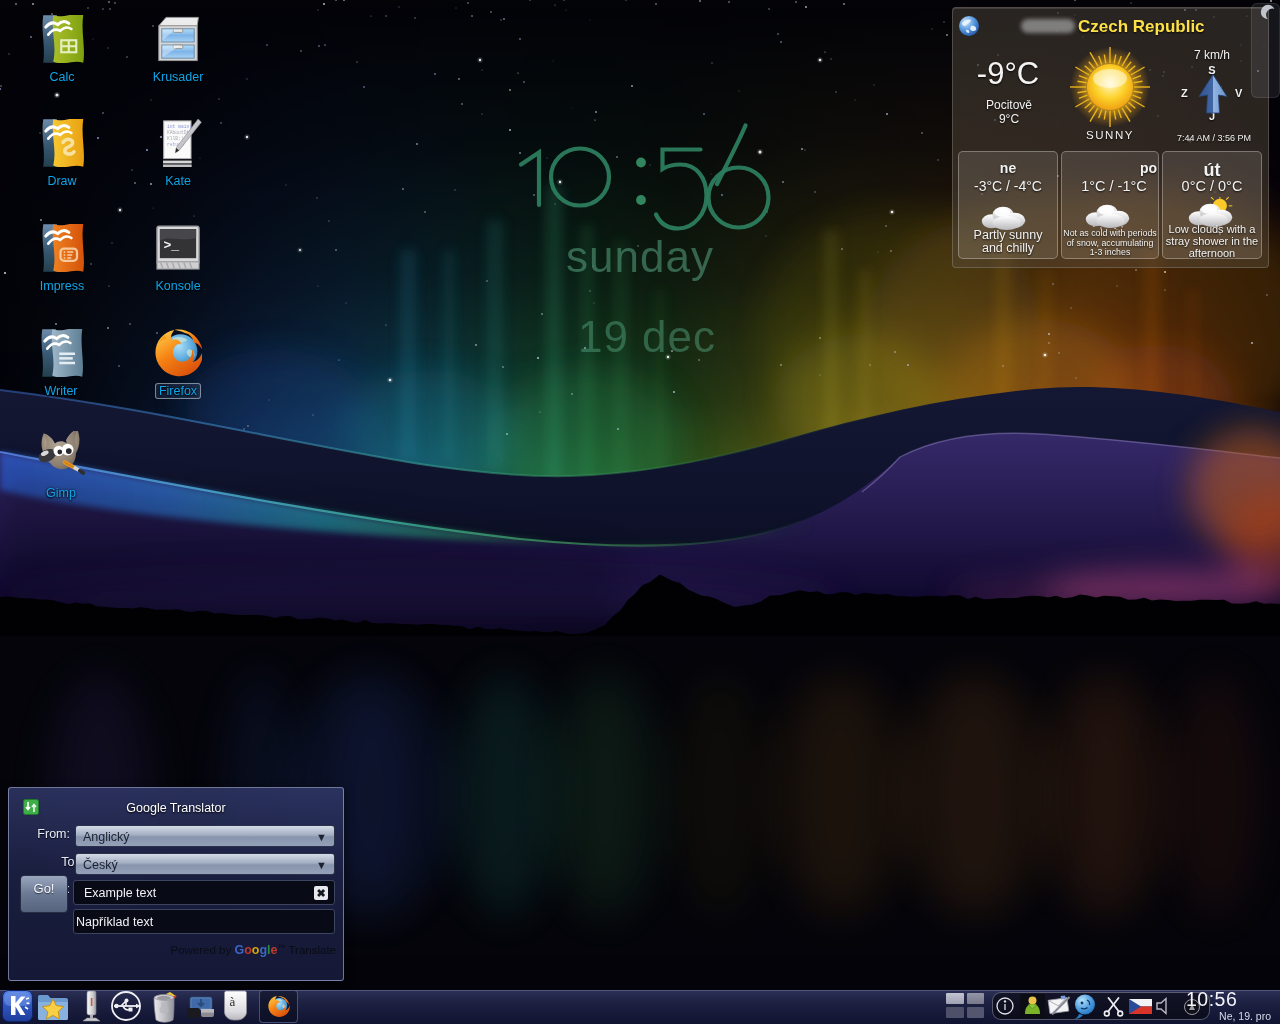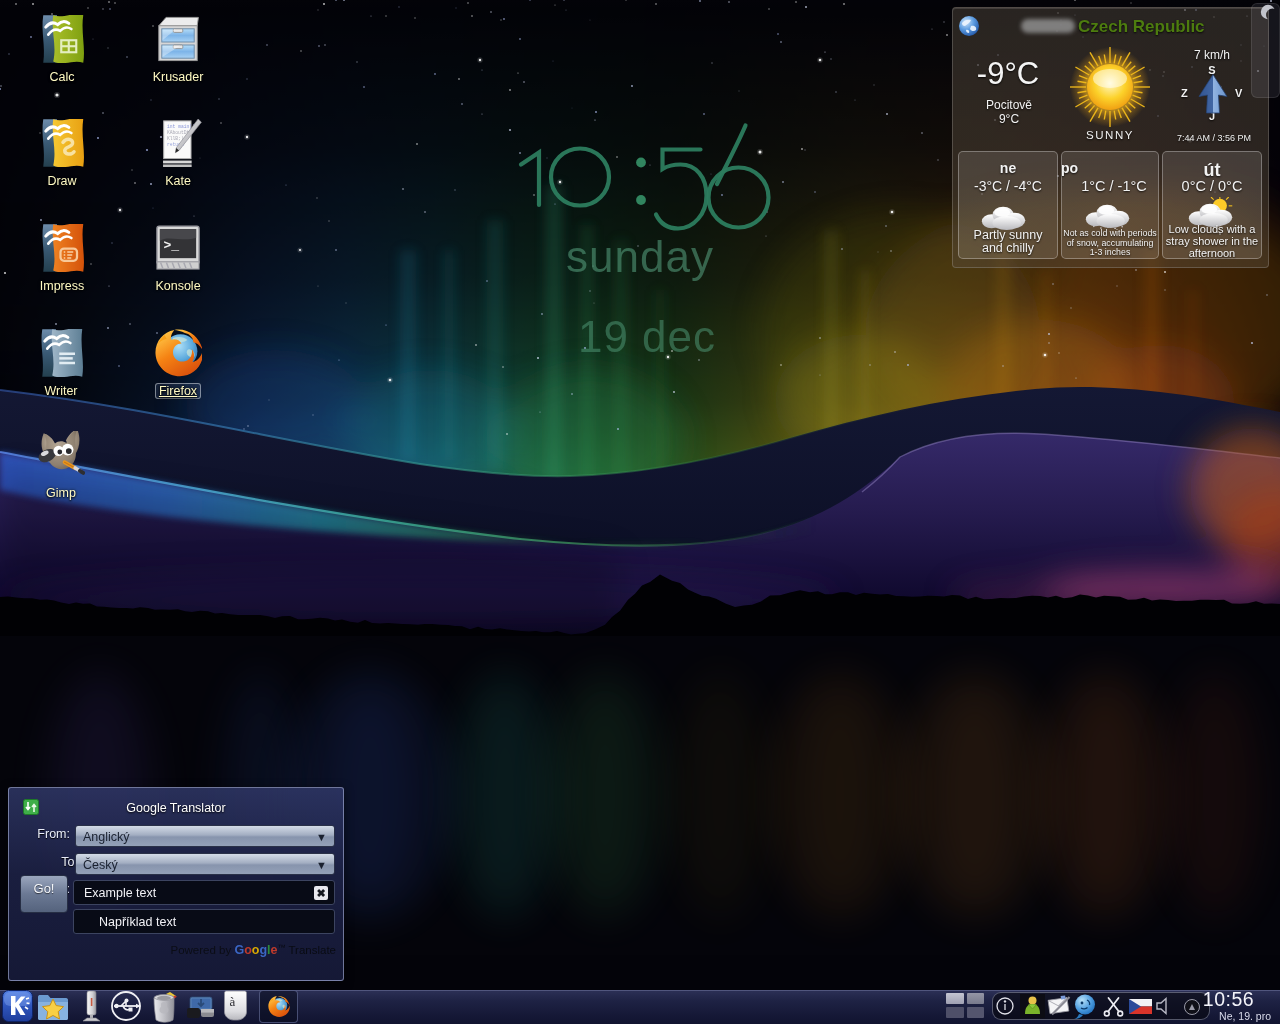--- a/index.html
+++ b/index.html
@@ -1,18 +1,18 @@
 <!DOCTYPE html>
 <html><head><meta charset="utf-8"><style>
 *{margin:0;padding:0;box-sizing:border-box}
 html,body{width:1280px;height:1024px;overflow:hidden;background:#000;font-family:"Liberation Sans", sans-serif;}
 #scene{position:absolute;left:0;top:0;width:1280px;height:1024px;}
 .abs{position:absolute;}
 .dicon{position:absolute;width:110px;text-align:center;}
-.dicon .lbl{color:#fef9c3;font-size:12.5px;text-shadow:0 1px 2px #000,0 0 3px rgba(0,0,0,0.9);margin-top:0px;display:inline-block;padding:0 3px;border-radius:3px;}
+.dicon .lbl{color:#0ea5e9;font-size:12.5px;text-shadow:0 1px 2px #000,0 0 3px rgba(0,0,0,0.9);margin-top:0px;display:inline-block;padding:0 3px;border-radius:3px;}
 .w{color:#f2f2f2;text-shadow:0 1px 2px rgba(0,0,0,0.8);}
 </style></head><body>
 <div id="scene">
 
 <svg id="wall" width="1280" height="1024" viewBox="0 0 1280 1024" style="position:absolute;left:0;top:0">
 <defs>
  <linearGradient id="hue" x1="0" y1="0" x2="1" y2="0">
   <stop offset="0" stop-color="#01030a"></stop>
   <stop offset="0.06" stop-color="#06101f"></stop>
   <stop offset="0.13" stop-color="#0c2448"></stop>
@@ -597,21 +597,21 @@
         <g transform="translate(24,24) scale(1.25) translate(-24,-24)">
 <circle cx="26" cy="22.5" r="13.5" fill="url(#ffg)"></circle>
 <g fill="#cfe8d8" opacity="0.7">
 <path d="M20,12 C24,10.5 29,11 31.5,13.5 C29,15.5 25.5,15 23,16.5 C21,17 19,14.5 20,12 Z"></path>
 <path d="M33,21 C36,21.5 38,24 37,27 C34.5,28.5 31.5,26.5 31,24 C30.8,22.5 31.5,21 33,21 Z"></path>
 </g>
 <path d="M21,5.5 C12,7 5.5,15 6,24.5 C6.5,34.5 15,42.5 25.5,42.5 C34.5,42.5 41.5,36.5 43.5,28.5 C44,26.5 44.2,24 43.8,21.8 C42.8,26.8 39.5,30.5 35.5,31.2 C37.5,27.5 37.2,23.5 35,20.8 C36,26 33,30.2 28.8,30.8 C23.8,31.5 19.8,27.8 20,23 C20.2,19 23,16.3 26.8,16.3 C25.2,13.5 21.8,12.2 18.6,13.4 C17.5,10.8 19.5,7.5 21,5.5 Z" fill="url(#ffo)"></path>
 <path d="M21,5.5 C26,4.5 32.5,5.8 36.8,9.8 C40.5,13.2 42.8,17.5 43.8,21.8 C41.8,18.2 39,15.8 36.2,15.4 C36.5,12.2 33.2,8.5 29.5,8 C26.8,6.5 23.5,5.6 21,5.5 Z" fill="url(#ffo)"></path>
 <path d="M13.5,9.5 C11,11.5 9,14 8,16.5 C10,14.5 12.5,13 15,12.5 C14.2,11.5 13.8,10.5 13.5,9.5 Z" fill="#f9a11a"></path>
 </g>
-      </svg><br><span class="lbl" style="border:1px solid rgba(255,255,255,0.45);background:rgba(120,150,200,0.15);text-decoration:underline;">Firefox</span></div>
+      </svg><br><span class="lbl" style="border:1px solid rgba(255,255,255,0.45);background:rgba(120,150,200,0.15);">Firefox</span></div>
 <div class="dicon" style="left:6px;top:431px"><svg width="48" height="48" viewBox="0 0 48 48">
 <defs>
           <radialGradient id="gmh" cx="0.42" cy="0.38" r="0.75">
             <stop offset="0" stop-color="#b3a593"></stop>
             <stop offset="0.7" stop-color="#8d7f6f"></stop>
             <stop offset="1" stop-color="#665a4e"></stop>
           </radialGradient>
         </defs>
         <g transform="translate(24,24) scale(1.2) translate(-24,-24)">
 <path d="M9.5,6 C6.5,13 7.5,21 12,26 L19,15 C16,10 12.5,6.5 9.5,6 Z" fill="url(#gmh)"></path>
@@ -661,21 +661,21 @@
         </radialGradient>
       </defs>
 <circle cx="11" cy="11" r="10" fill="url(#glb)"></circle>
 <g fill="#eef6ff" opacity="0.9">
 <path d="M4,8 C6,5 10,4 13,5 C12,8 9,9 7,11 C5,11 4,10 4,8 Z"></path>
 <path d="M13,11 C16,10 19,12 18,15 C16,17 13,16 12,14 Z"></path>
 <path d="M8,15 C10,14 12,16 11,18 C9,18 8,17 8,15 Z"></path>
 </g>
 </svg>
 <div class="abs" style="left:1021px;top:19px;width:54px;height:14px;background:#8f8f8f;border-radius:7px;filter:blur(2px);opacity:0.85;"></div>
-<div class="abs w" style="left:1078px;top:17px;font-size:17px;font-weight:bold;color:#4d7c0f;">Czech Republic</div>
+<div class="abs w" style="left:1078px;top:17px;font-size:17px;font-weight:bold;color:#fde047;">Czech Republic</div>
 <div class="abs w" style="left:958px;top:56px;width:100px;text-align:center;font-size:31px;color:#f4f4f4;">-9°C</div>
 <div class="abs w" style="left:958px;top:98px;width:102px;text-align:center;font-size:12px;">Pocitově<br>9°C</div>
 <svg width="84" height="84" viewBox="0 0 84 84" style="position:absolute;left:1068px;top:45px">
 <defs>
 <radialGradient id="sun1" cx="0.5" cy="0.42" r="0.6">
           <stop offset="0" stop-color="#fff8c8"></stop>
           <stop offset="0.55" stop-color="#fcd22a"></stop>
           <stop offset="1" stop-color="#ef9c10"></stop>
         </radialGradient>
 <radialGradient id="sung" cx="0.5" cy="0.5" r="0.5">
@@ -760,21 +760,21 @@
 
 <g fill="url(#cl979)">
 <ellipse cx="14" cy="24" rx="11" ry="8"></ellipse>
 <ellipse cx="27" cy="17" rx="12" ry="9.5"></ellipse>
 <ellipse cx="40" cy="23" rx="12" ry="8.5"></ellipse>
 <ellipse cx="31" cy="26" rx="16" ry="8"></ellipse>
 </g>
 <ellipse cx="26" cy="14" rx="9" ry="5" fill="#ffffff" opacity="0.9"></ellipse>
 </svg>
 <div class="abs w" style="left:958px;top:229px;width:100px;text-align:center;font-size:12.5px;line-height:12.5px;">Partly sunny<br>and chilly</div>
-<div class="abs w" style="left:1061px;top:160px;width:96px;text-align:left;font-size:14px;font-weight:bold;">po</div>
+<div class="abs w" style="left:1061px;top:160px;width:96px;text-align:right;font-size:14px;font-weight:bold;">po</div>
 <div class="abs w" style="left:1061px;top:178px;width:106px;text-align:center;font-size:14.5px;">1°C / -1°C</div>
 <svg width="50" height="31" viewBox="0 0 56 35" style="position:absolute;left:1083px;top:198px">
 <defs>
         <linearGradient id="cl1083" x1="0" y1="0" x2="0" y2="1">
           <stop offset="0" stop-color="#ffffff"></stop>
           <stop offset="1" stop-color="#b8b8bc"></stop>
         </linearGradient>
       </defs>
 <g fill="#e8e8ee" opacity="0.85">
         <circle cx="12" cy="32" r="0.9"></circle>
@@ -826,21 +826,21 @@
 <path d="M5,3 L5,10 M3,8 L5,10.5 L7,8" stroke="#ffffff" stroke-width="1.6" fill="none"></path>
 <path d="M11,13 L11,6 M9,8 L11,5.5 L13,8" stroke="#e8f8e8" stroke-width="1.6" fill="none"></path>
 </svg>
 <div class="abs" style="left:8px;top:801px;width:336px;text-align:center;font-size:12.5px;color:#fff;text-shadow:0 1px 2px #000;">Google Translator</div>
 <div style="position:absolute;font-size:12.5px;color:#e8ecf8;text-shadow:0 1px 1px #000;text-align:right;width:60px;left:10px;top:827px;">From:</div>
 <div style="position:absolute;font-size:12.5px;color:#e8ecf8;text-shadow:0 1px 1px #000;text-align:right;width:60px;left:18px;top:855px;">To:</div>
 <div style="position:absolute;font-size:12.5px;color:#e8ecf8;text-shadow:0 1px 1px #000;text-align:right;width:60px;left:10px;top:882px;">Text:</div>
 <div style="position:absolute;left:75px;width:260px;height:22px;border-radius:3px;border:1px solid #2a3148;background:linear-gradient(180deg,#d3dbe7,#a3aec2 45%,#8794ad 55%,#94a1b8);color:#1a2130;font-size:12.5px;line-height:22px;padding-left:7px;top:825px;">Anglický<span style="position:absolute;right:7px;top:0;font-size:11px;color:#1a2130;font-weight:bold;">▼</span></div>
 <div style="position:absolute;left:75px;width:260px;height:22px;border-radius:3px;border:1px solid #2a3148;background:linear-gradient(180deg,#d3dbe7,#a3aec2 45%,#8794ad 55%,#94a1b8);color:#1a2130;font-size:12.5px;line-height:22px;padding-left:7px;top:853px;">Český<span style="position:absolute;right:7px;top:0;font-size:11px;color:#1a2130;font-weight:bold;">▼</span></div>
 <div style="position:absolute;left:73px;width:262px;height:25px;border-radius:3px;border:1px solid #3c4460;background:#080b16;color:#f2f2f6;font-size:12.5px;line-height:24px;padding-left:10px;top:880px;">Example text<span style="position:absolute;right:6px;top:5px;width:14px;height:14px;background:#e8e8ee;border-radius:2px;color:#15181f;font-size:11px;line-height:14px;text-align:center;font-weight:bold;">✖</span></div>
-<div style="position:absolute;left:73px;width:262px;height:25px;border-radius:3px;border:1px solid #3c4460;background:#080b16;color:#f2f2f6;font-size:12.5px;line-height:24px;padding-left:25px;top:909px;">Například text</div>
+<div style="position:absolute;left:73px;width:262px;height:25px;border-radius:3px;border:1px solid #3c4460;background:#080b16;color:#f2f2f6;font-size:12.5px;line-height:24px;padding-left:2px;top:909px;">Například text</div>
 <div class="abs" style="left:20px;top:875px;width:48px;height:38px;border-radius:4px;border:1px solid #262e44;background:linear-gradient(180deg,#9aa6bd,#6b7994 50%,#55637d);color:#f4f6fa;font-size:13px;text-align:center;line-height:26px;text-shadow:0 1px 1px rgba(0,0,0,0.6);">Go!</div>
 <div class="abs" style="left:8px;top:943px;width:328px;text-align:right;font-size:11.5px;color:#090b12;"><span style="color:#0b0d15;">Powered by </span><span style="font-weight:bold;font-size:12.5px;"><span style="color:#3b66c4;">G</span><span style="color:#c03a2b;">o</span><span style="color:#d8a800;">o</span><span style="color:#3b66c4;">g</span><span style="color:#2e8b3a;">l</span><span style="color:#c03a2b;">e</span></span><span style="font-size:8px;vertical-align:top;">™</span> Translate</div>
 <div class="abs" style="left:0;top:990px;width:1280px;height:34px;background:linear-gradient(180deg,#2b2f55 0%,#1e2244 30%,#151836 75%,#111430 100%);border-top:1px solid #51567e;"></div>
 <svg class="abs" width="31" height="32" viewBox="0 0 31 32" style="left:2px;top:990px">
 <defs>
         <linearGradient id="kde" x1="0" y1="0" x2="0" y2="1">
           <stop offset="0" stop-color="#5380e4"></stop>
           <stop offset="0.5" stop-color="#2f55bc"></stop>
           <stop offset="1" stop-color="#1e3d9a"></stop>
         </linearGradient>
@@ -982,14 +982,14 @@
 </g>
 <circle cx="114.8" cy="21.5" r="2.4" fill="none" stroke="#ececf2" stroke-width="1.6"></circle>
 <circle cx="128.2" cy="21.5" r="2.4" fill="none" stroke="#ececf2" stroke-width="1.6"></circle>
 <rect x="137" y="7" width="23" height="7.5" fill="#f2f2f4"></rect>
 <rect x="137" y="14.5" width="23" height="7.5" fill="#d8342a"></rect>
 <path d="M137,7 L149,14.5 L137,22 Z" fill="#2a4a9a"></path>
 <path d="M165,11 L169,11 L174,6.5 L174,21.5 L169,17 L165,17 Z" fill="none" stroke="#b8b8c4" stroke-width="1.4"></path>
 </svg>
 <div class="abs" style="left:1184px;top:999px;width:16px;height:16px;border-radius:50%;background:#101018;border:1.5px solid #9a9aa8;"></div>
 <div class="abs" style="left:1188.5px;top:1003.5px;width:0;height:0;border-left:3.5px solid transparent;border-right:3.5px solid transparent;border-bottom:6px solid #9a9aa8;"></div>
-<div class="abs" style="left:1186px;top:988px;width:85px;text-align:center;font-size:19.5px;color:#f4f4fa;letter-spacing:0.5px;">10:56</div>
+<div class="abs" style="left:1186px;top:988px;width:85px;text-align:left;font-size:19.5px;color:#f4f4fa;letter-spacing:0.5px;">10:56</div>
 <div class="abs" style="left:1170px;top:1010px;width:101px;text-align:right;font-size:10.5px;color:#d8daea;">Ne, 19. pro</div>
 </div>
 </body></html>

